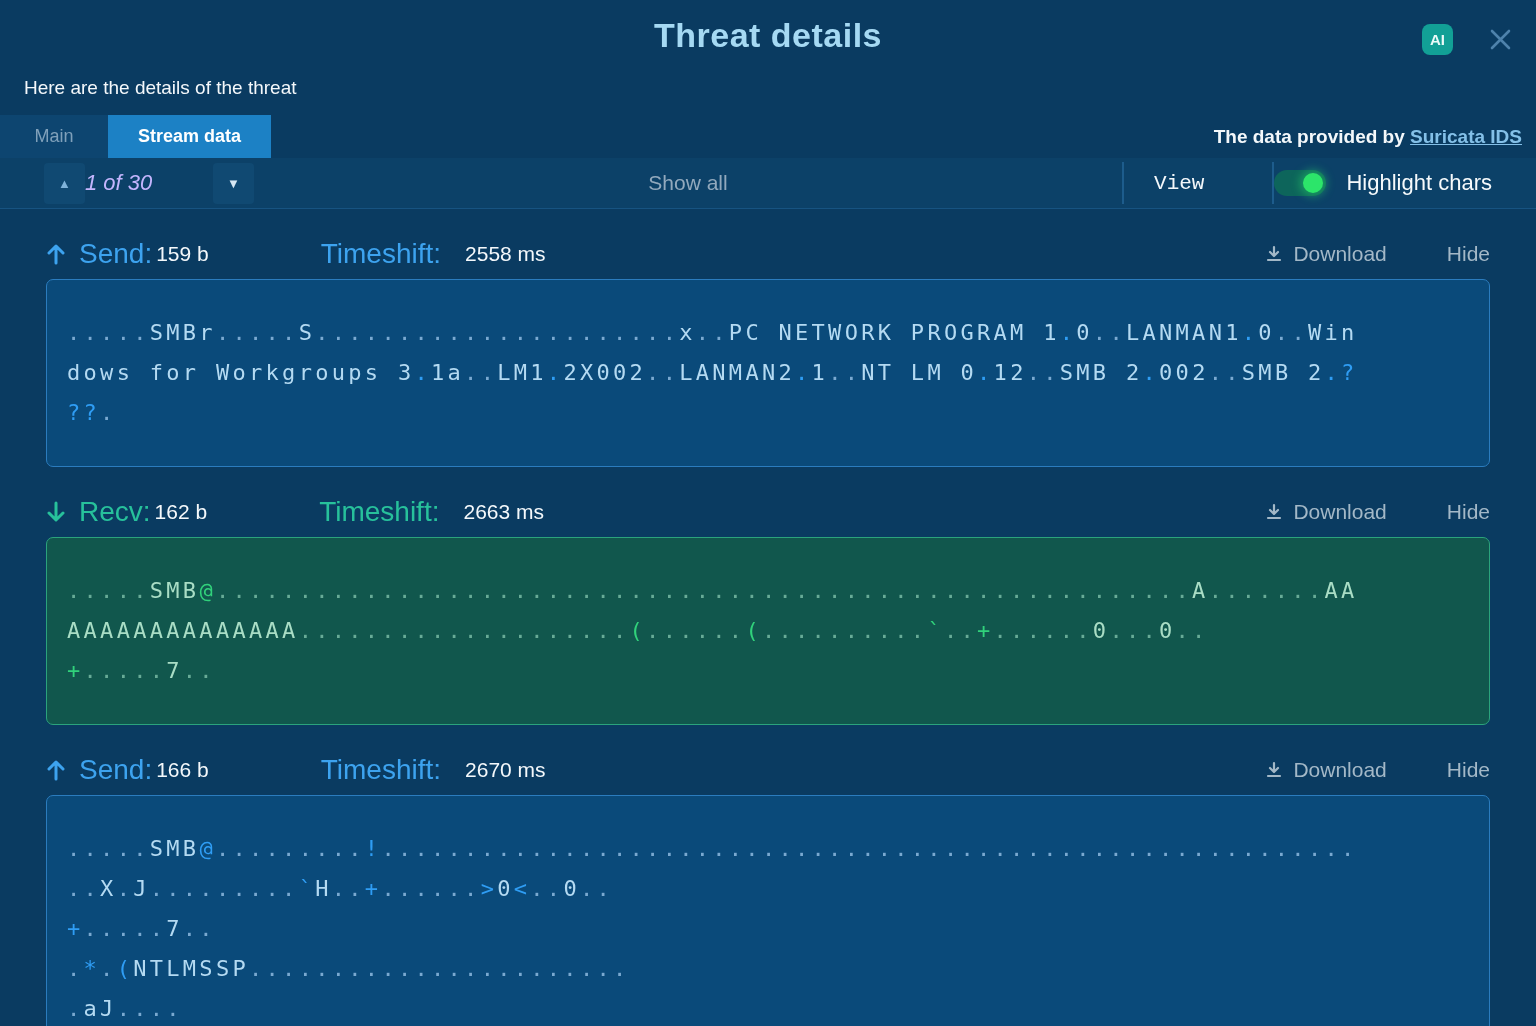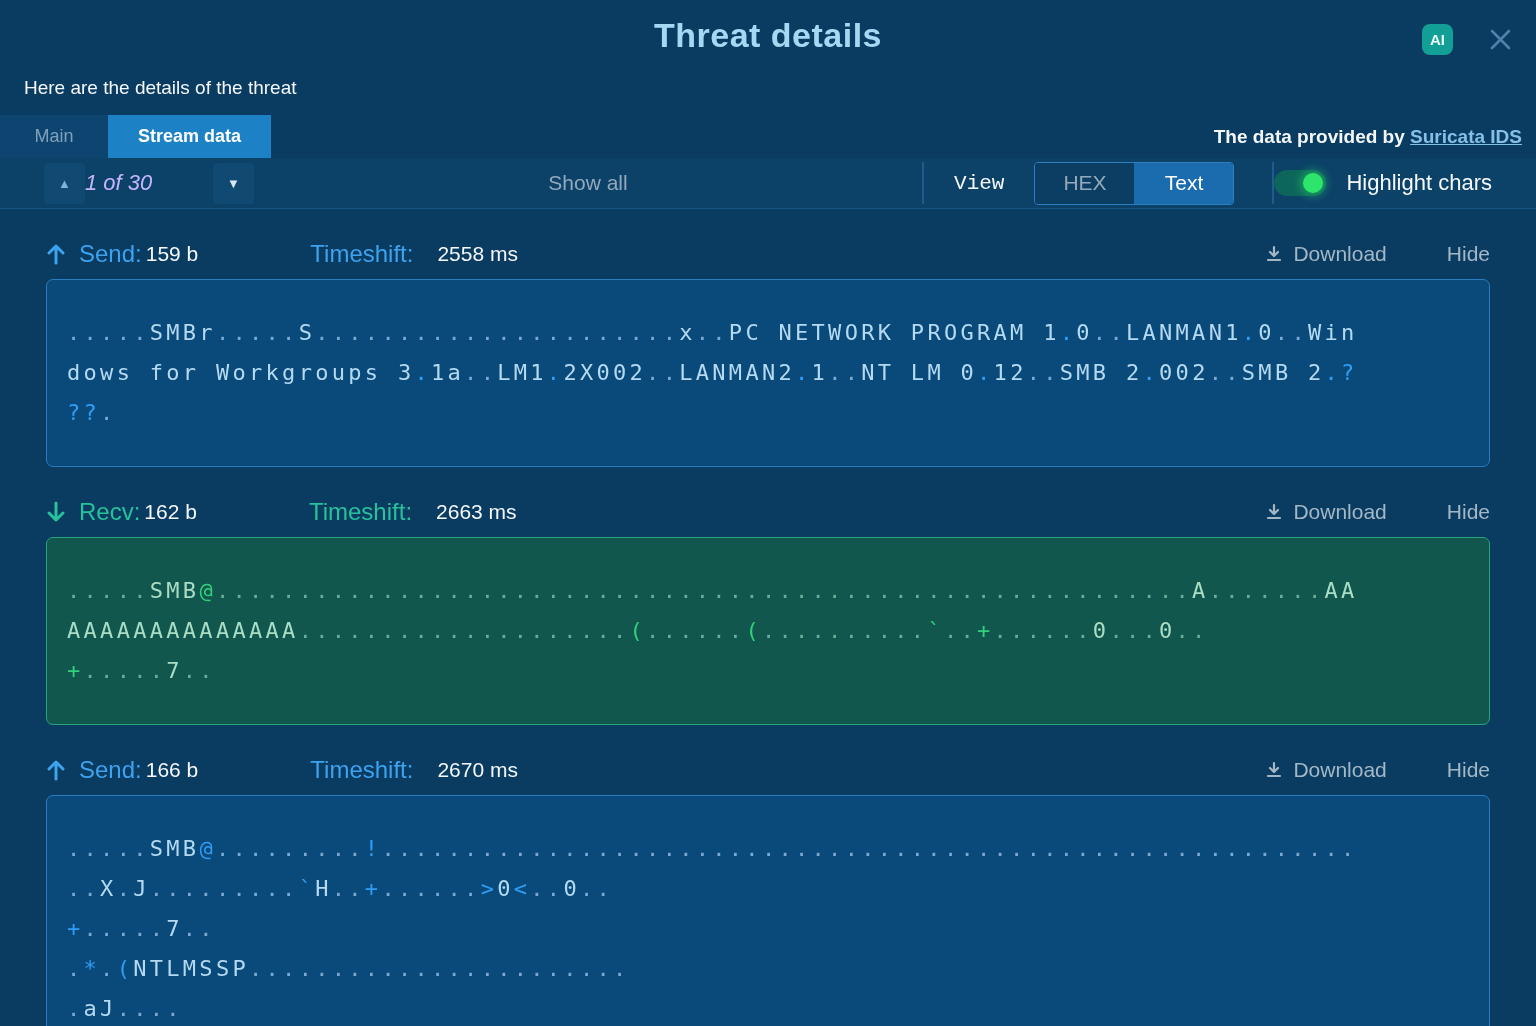--- a/index.html
+++ b/index.html
@@ -55,21 +55,21 @@
   .switch .thumb {
     position:absolute; top:3px; right:3px; width:20px; height:20px; border-radius:50%;
     background:#2ce56a; box-shadow:0 0 10px 3px rgba(44,229,106,.45);
   }
   .hl-label { margin-left:20px; font-size:22px; color:#f6fafc; }
   
   .streams { }
   .stream-section { padding-top:30px; }
   .s-head { display:flex; align-items:center; padding:0 46px; height:30px; }
   .arr { width:20px; margin-right:13px; line-height:0; }
-  .dir-label, .ts-label { font-size:24px; }
+  .dir-label, .ts-label { font-size:28px; }
   .s-size, .ts-value { font-size:21px; color:#f4f8fb; }
   .s-size { margin-left:4px; }
   .ts-label { margin-left:112px; }
   .ts-value { margin-left:24px; }
   .head-actions { margin-left:auto; display:flex; align-items:center; }
   .dl-btn, .hide-btn {
     background:none; border:none; cursor:pointer; font-size:21px; color:#a3b8c7;
     display:flex; align-items:center;
   }
   .dl-btn svg { margin-right:10px; }
@@ -120,24 +120,20 @@
     </button>
   <div class="pager">1 of 30</div>
   <button class="pg-btn down">
       <span>▼</span>
     </button>
   <div class="show-all-zone">
     <button class="show-all">Show all</button>
   </div>
   <div class="vdiv"></div>
   <div class="view-label">View</div>
-  <div class="seg">
-    <button class="seg-hex">HEX</button>
-    <button class="seg-text">Text</button>
-  </div>
   <div class="vdiv vdiv2"></div>
   <div class="right-zone">
     <div class="switch">
         <div class="thumb"></div>
       </div>
     <div class="hl-label">Highlight chars</div>
   </div>
 </div>
 
 <div class="streams" id="streams">

